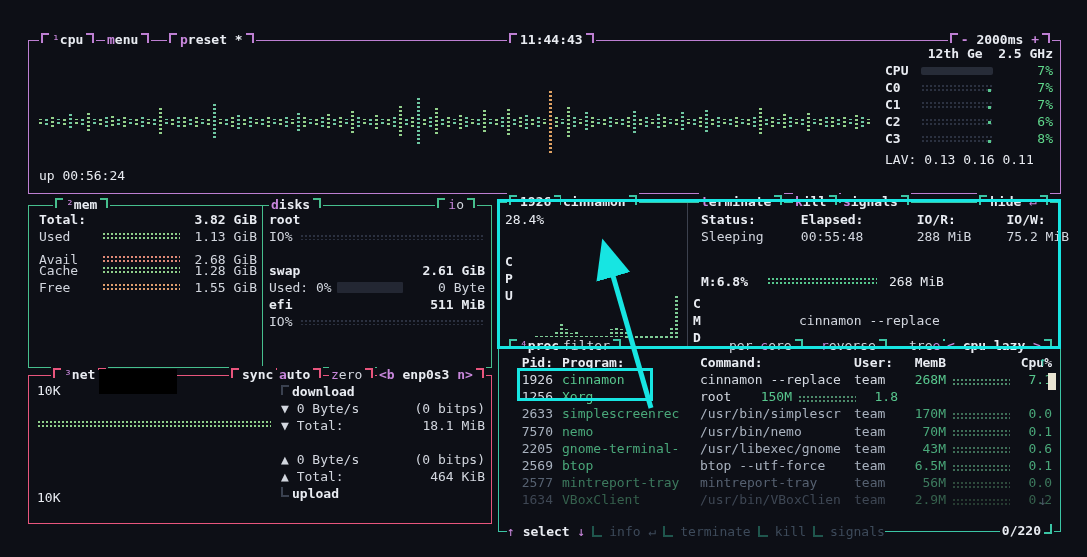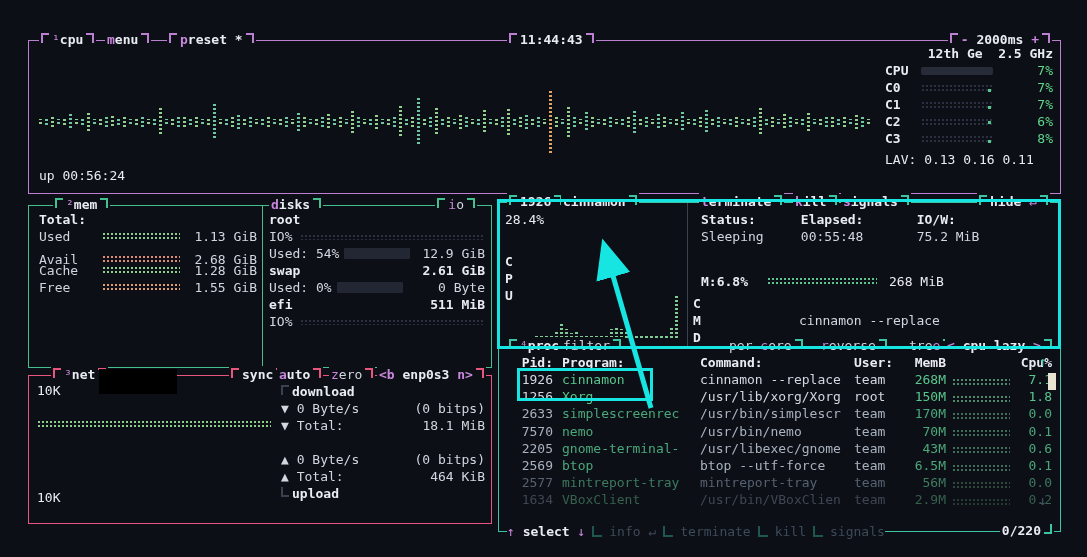--- a/index.html
+++ b/index.html
@@ -292,20 +292,21 @@
 <div class="box" id="mem-box" style="--bc:#46bf8e;left:28px;top:205px;width:462px;height:161px;border-color:#46bf8e">
   <div class="tab" style="left:24px">
     <i class="cl"></i>
     <span class="pu">²</span>
       <span class="wh b">mem</span>
     <i class="cr"></i>
   </div>
 
   <div class="mrow" style="top:5px">
     <span class="wh b">Total:</span>
+    <span class="mval wh b" style="flex:1">3.82 GiB</span>
   </div>
   <div class="mrow" style="top:22px">
     <span class="mlab">Used</span>
     <span class="mmeter mdots" style="--dc:#8fcf8a"></span>
     <span class="mval">1.13 GiB</span>
   </div>
   <div class="mrow" style="top:45px">
     <span class="mlab">Avail</span>
     <span class="mmeter mdots" style="--dc:#e08a78"></span>
     <span class="mval">2.68 GiB</span>
@@ -333,25 +334,20 @@
       <span>o</span>
     <i class="cr"></i>
   </div>
 
   <div class="drow" style="top:5px">
     <span class="wh b">root</span>
   </div>
   <div class="drow" style="top:22px">
     <span>IO%</span>
     <span class="iodots"></span>
-  </div>
-  <div class="drow" style="top:39px">
-    <span>Used: 54%</span>
-    <span class="dmeter"><span class="dfill" style="width:55%;background:linear-gradient(90deg,#3f9e6e 0 30%,#7ccf8e 30% 55%,#d9c07c 55% 100%)"></span></span>
-    <span class="nright" style="flex:1;text-align:right">12.9 GiB</span>
   </div>
   <div class="drow" style="top:56px">
     <span class="wh b">swap</span>
     <span class="nright wh b" style="flex:1;text-align:right">2.61 GiB</span>
   </div>
   <div class="drow" style="top:73px">
     <span>Used:  0%</span>
     <span class="dmeter"></span>
     <span class="nright" style="flex:1;text-align:right">0 Byte</span>
   </div>
@@ -494,20 +490,24 @@
   <div class="abs" style="left:188px;top:0;height:143px;border-left:1px solid #3c414e"></div>
 
   <div class="abs" style="left:202px;top:8px;width:352px">
     <div class="statcol" style="width:92px">
       <div class="wh b">Status:</div>
       <div>Sleeping</div>
     </div>
     <div class="statcol" style="width:108px">
       <div class="wh b">Elapsed:</div>
       <div>00:55:48</div>
+    </div>
+    <div class="statcol" style="width:82px">
+      <div class="wh b">IO/R:</div>
+      <div>288 MiB</div>
     </div>
     <div class="statcol" style="width:66px">
       <div class="wh b">IO/W:</div>
       <div>75.2 MiB</div>
     </div>
   </div>
 
   <div class="abs wh b" style="left:202px;top:70px">M:6.8%</div>
   <div class="abs mdots" style="left:268px;top:74px;width:110px;--dc:#57c78e"></div>
   <div class="abs wh" style="left:390px;top:70px">268 MiB</div>
@@ -567,21 +567,20 @@
         <span class="ccmd">cinnamon --replace</span>
         <span class="cuser">team</span>
         <span class="cmem grn">268M</span>
         <span class="cdots"></span>
         <span class="ccpu grn">7.1</span>
       </div>
 
       <div class="prow r1">
         <span class="cp">1256</span>
         <span class="cprog grn">Xorg</span>
-        <span class="ccmd">/usr/lib/xorg/Xorg</span>
         <span class="cuser">root</span>
         <span class="cmem grn">150M</span>
         <span class="cdots"></span>
         <span class="ccpu grn">1.8</span>
       </div>
 
       <div class="prow r2">
         <span class="cp">2633</span>
         <span class="cprog grn">simplescreenrec</span>
         <span class="ccmd">/usr/bin/simplescr</span>

